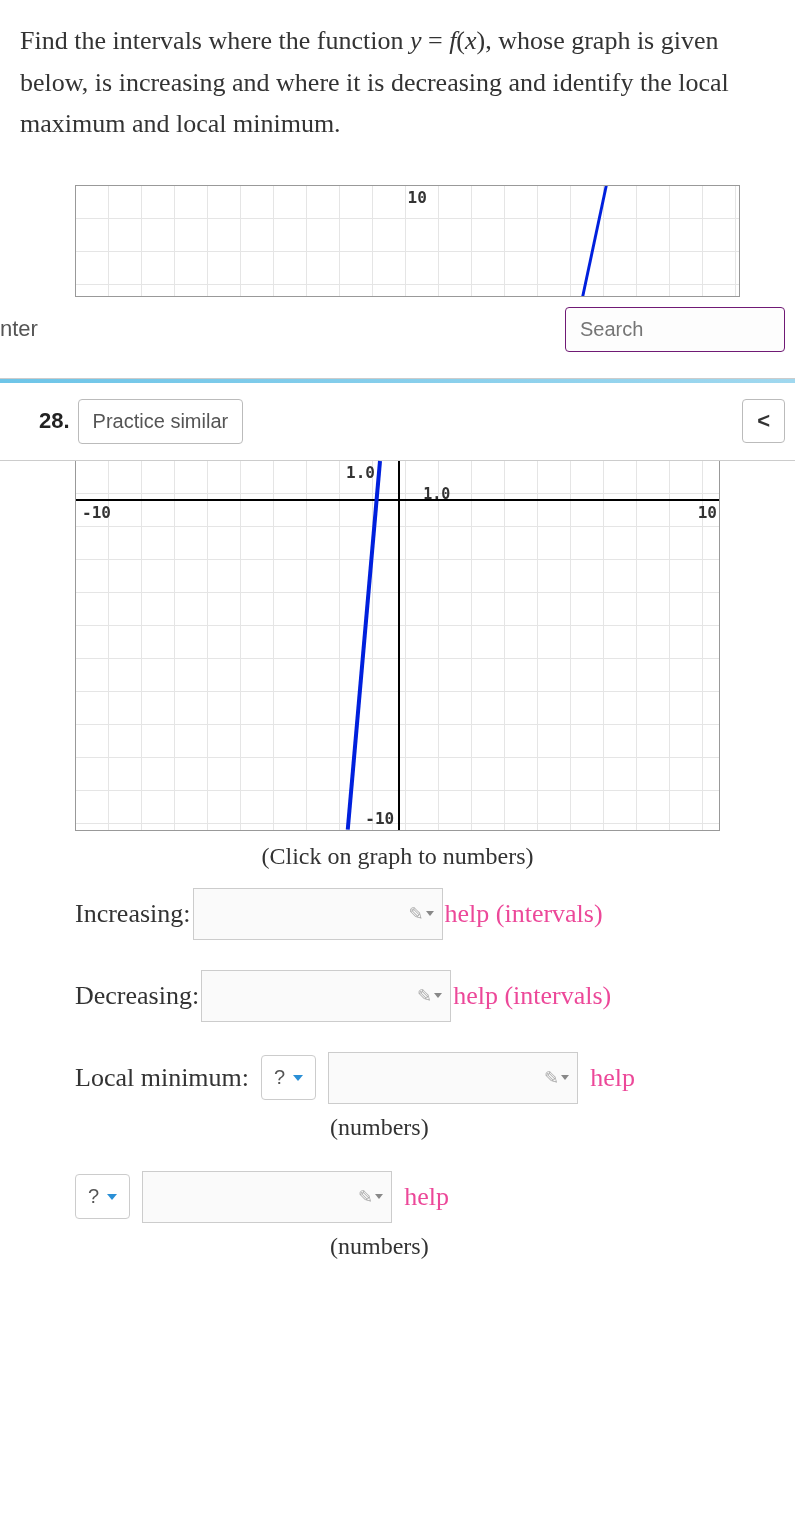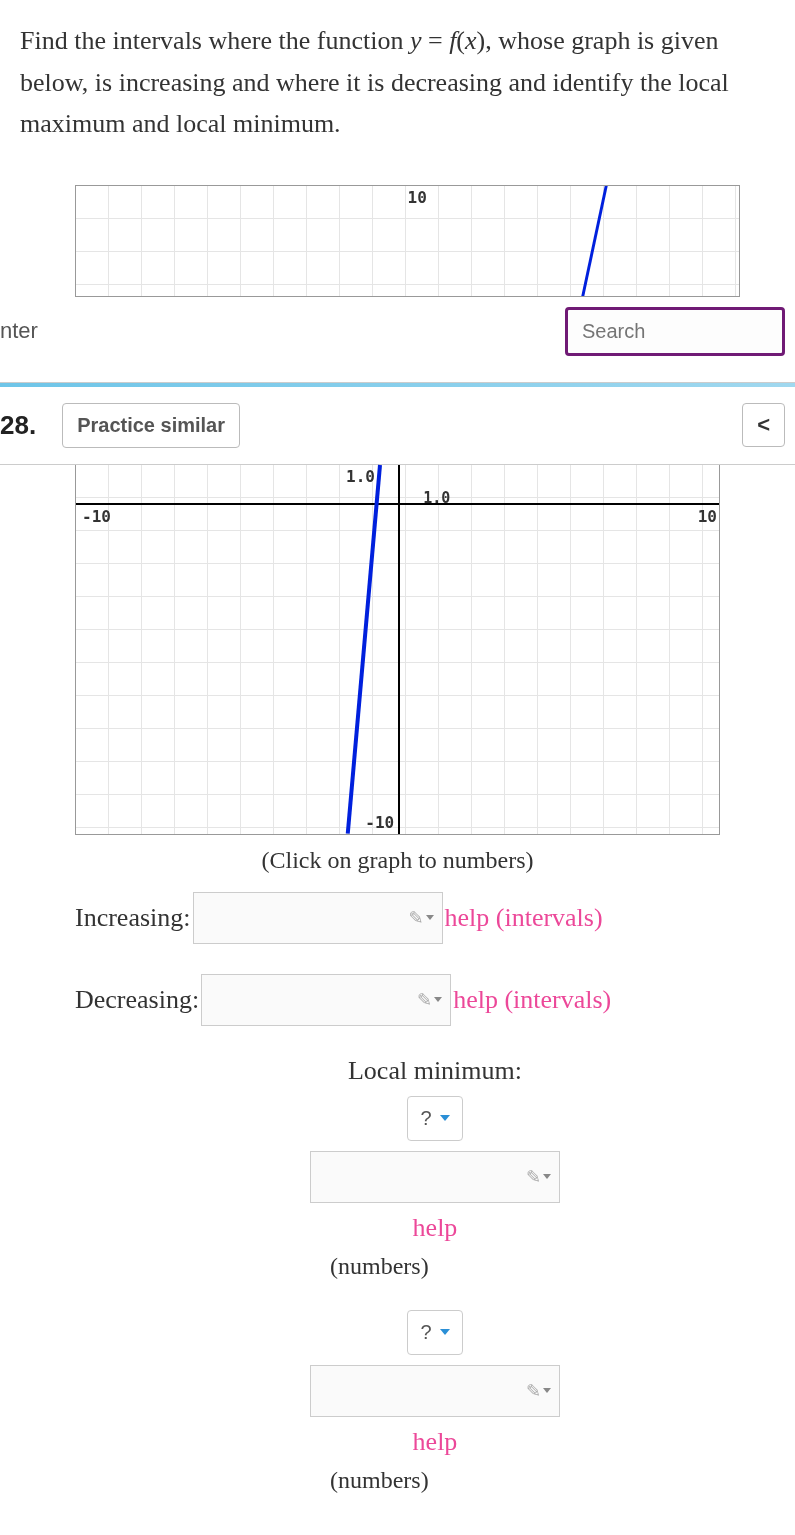--- a/index.html
+++ b/index.html
@@ -61,21 +61,21 @@
       justify-content: space-between;
       padding: 10px 10px 26px 0;
       border-bottom: 1px solid #ccc;
       font-family: -apple-system, 'Segoe UI', Arial, sans-serif;
     }
     .toolbar-label {
       font-size: 22px;
       color: #555;
     }
     .search-box {
-      border: 3px solid #701a75;
+      border: 1px solid #701a75;
       border-radius: 4px;
       padding: 10px 14px;
       width: 220px;
       color: #888;
       font-size: 20px;
       background: #fdfdfd;
       font-family: -apple-system, 'Segoe UI', Arial, sans-serif;
     }
     .gradient-separator {
       height: 4px;
@@ -84,34 +84,34 @@
     }
     .question-bar {
       display: flex;
       align-items: center;
       justify-content: space-between;
       padding: 16px 10px 16px 0;
       border-bottom: 1px solid #ccc;
       font-family: -apple-system, 'Segoe UI', Arial, sans-serif;
     }
     .qnum {
-      font-size: 26px;
-      font-weight: bold;
-      margin-right: 26px;
+      font-size: 22px;
+      font-weight: bold;
+      margin-right: 8px;
       color: #222;
+      padding-left: 39px;
     }
     .practice-btn {
       border: 1px solid #bbb;
       border-radius: 4px;
       padding: 10px 14px;
       font-size: 20px;
       color: #555;
       background: #fff;
       font-family: inherit;
-      font-weight: bold;
     }
     .nav-btn {
       border: 1px solid #bbb;
       border-radius: 4px;
       padding: 8px 14px;
       font-size: 22px;
       font-weight: bold;
       color: #333;
       background: #fff;
       font-family: inherit;
@@ -205,21 +205,20 @@
       margin: 0 0 30px 75px;
       font-size: 26px;
     }
     .input-row-wrap {
       display: flex;
       flex-wrap: wrap;
       align-items: center;
       gap: 10px 12px;
       margin: 0 0 10px 75px;
       font-size: 26px;
-      flex-direction: column;
     }
     .row-label {
       min-width: auto;
     }
     .answer-input {
       border: 1px solid #ccc;
       background: #fafafa;
       height: 52px;
       width: 250px;
       position: relative;

